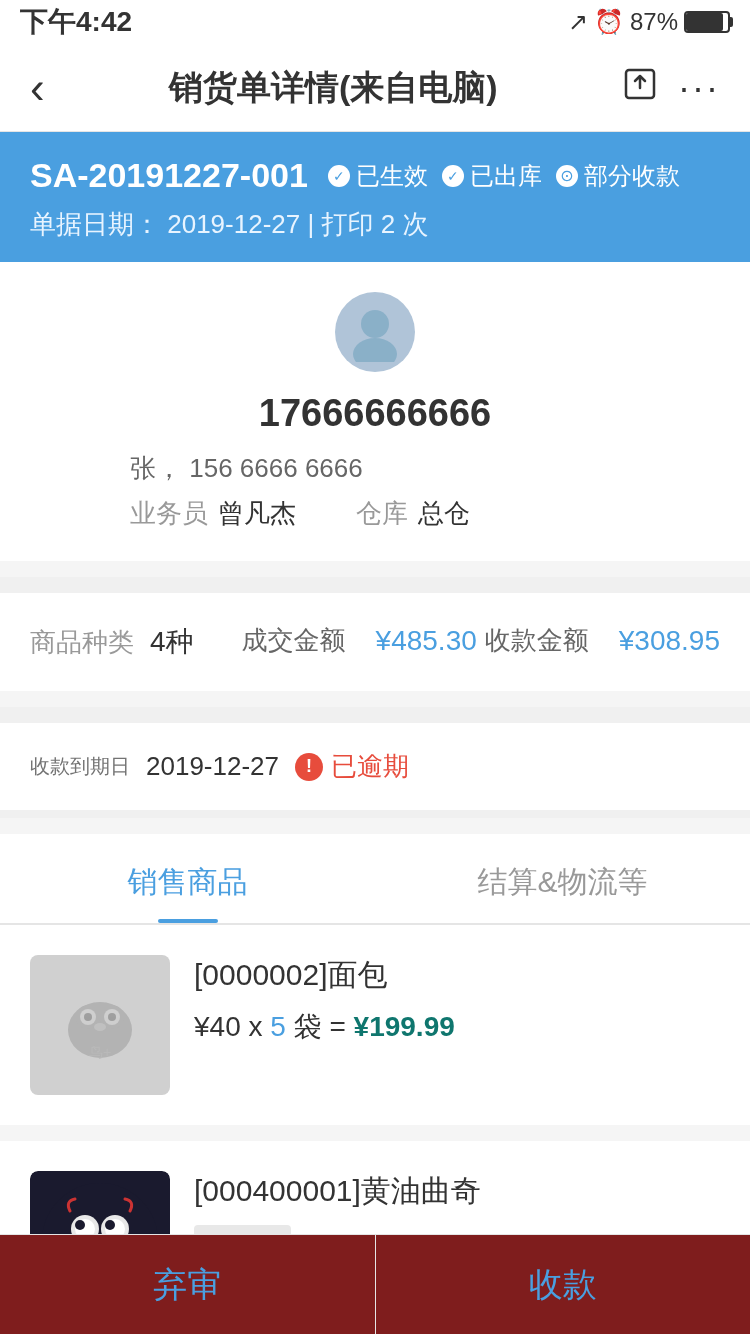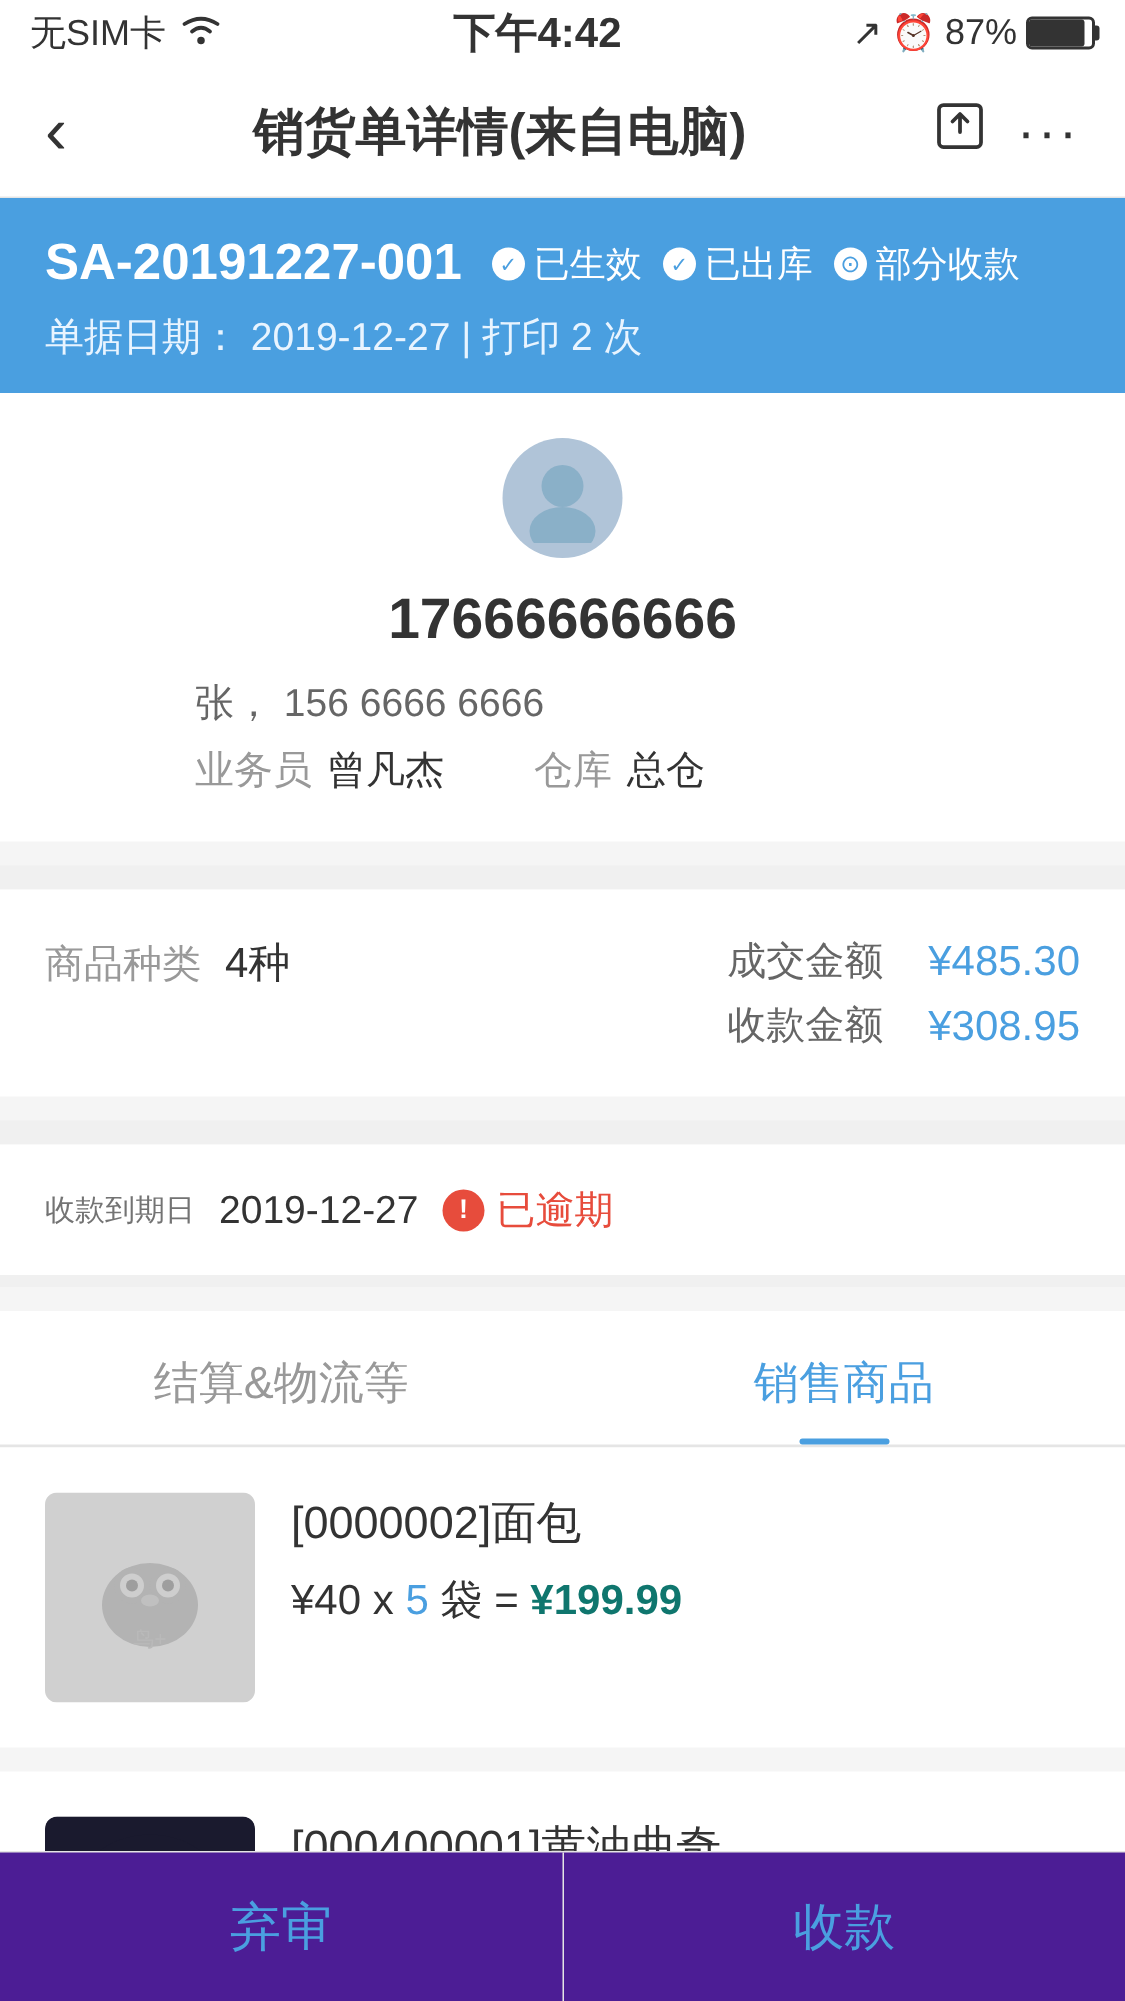--- a/index.html
+++ b/index.html
@@ -192,21 +192,21 @@
     }
     .stats-left {
       display: flex;
       align-items: center;
       gap: 16px;
     }
     .stats-label { font-size: 26px; color: #999; }
     .stats-value { font-size: 28px; color: #333; font-weight: 500; }
     .stats-right {
       display: flex;
-      flex-direction: column;
+      flex-direction: row;
       align-items: flex-end;
       gap: 8px;
     }
     .stat-row {
       display: flex;
       align-items: center;
       gap: 30px;
     }
     .stat-name { font-size: 26px; color: #666; }
     .stat-amount { font-size: 28px; color: #4a9fe0; font-weight: 500; }
@@ -338,21 +338,21 @@
     .price-qty { color: #4a9fe0; }
     .price-total { color: #0f766e; font-weight: 600; }
 
     
     .bottom-bar {
       position: fixed;
       bottom: 0;
       left: 0;
       width: 750px;
       height: 100px;
-      background: #4c1d95;
+      background: #7f1d1d;
       border-top: 1px solid #e5e5e5;
       display: flex;
       align-items: center;
     }
     .bottom-btn {
       flex: 1;
       height: 100%;
       display: flex;
       align-items: center;
       justify-content: center;
@@ -365,31 +365,20 @@
     
     .section-divider {
       height: 16px;
       background: #f0f0f0;
     }
   </style>
 </head>
 <body>
 
 <div class="status-bar">
-  <div class="status-left">
-    <span>无SIM卡</span>
-    <span>
-      <svg width="30" height="22" viewBox="0 0 30 22">
-        <path d="M15 18 Q15 18 15 18" stroke="#333" stroke-width="3" fill="none"></path>
-        <circle cx="15" cy="19" r="2.5" fill="#333"></circle>
-        <path d="M9 13 Q15 8 21 13" stroke="#333" stroke-width="2.5" fill="none" stroke-linecap="round"></path>
-        <path d="M4 8 Q15 1 26 8" stroke="#333" stroke-width="2.5" fill="none" stroke-linecap="round"></path>
-      </svg>
-    </span>
-  </div>
   <div class="status-center">下午4:42</div>
   <div class="status-right">
     <span>↗</span>
     <span>⏰</span>
     <span>87%</span>
     <span class="battery-icon">
       <div class="battery-fill"></div>
     </span>
   </div>
 </div>
@@ -492,25 +481,25 @@
 <div class="due-section">
   <span class="due-label">收款到期日</span>
   <span class="due-date">2019-12-27</span>
   <div class="overdue-badge">
     <div class="overdue-icon">!</div>
     <span class="overdue-text">已逾期</span>
   </div>
 </div>
 
 <div class="tabs-container">
+  <div class="tab-item active">
+    <span>销售商品</span>
+  </div>
   <div class="tab-item">
     <span>结算&amp;物流等</span>
-  </div>
-  <div class="tab-item active">
-    <span>销售商品</span>
   </div>
 </div>
 
 <div class="product-list">
 
   <div class="product-item">
     <div class="product-image">
       <div class="product-image-owl">
         <svg class="owl-svg" width="100" height="100" viewBox="0 0 100 100">
           <ellipse cx="50" cy="55" rx="32" ry="28" fill="#888"></ellipse>

